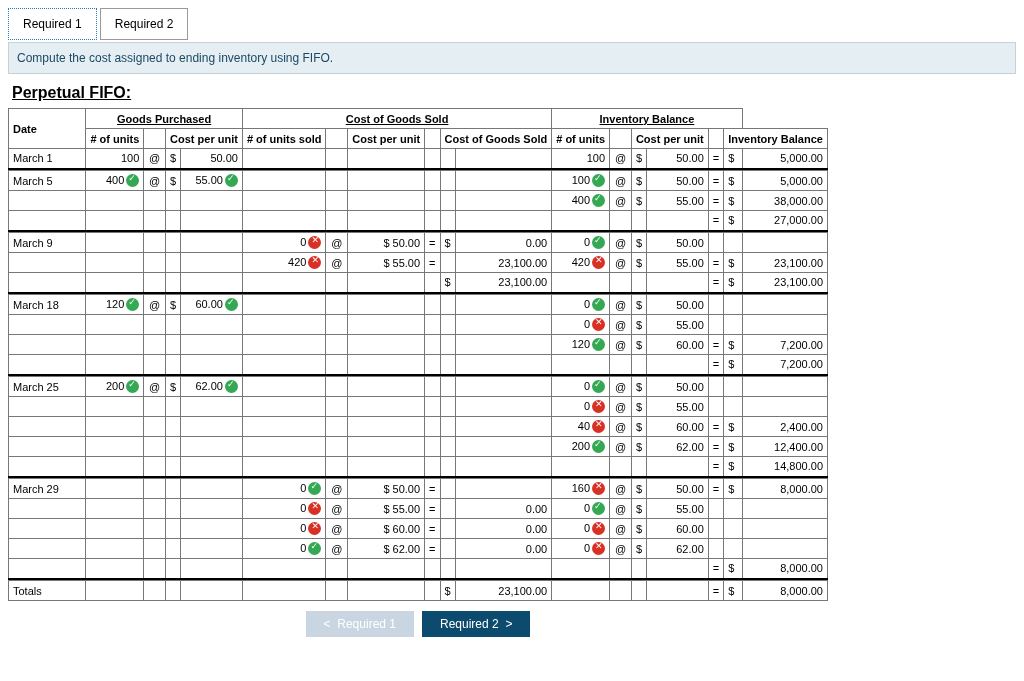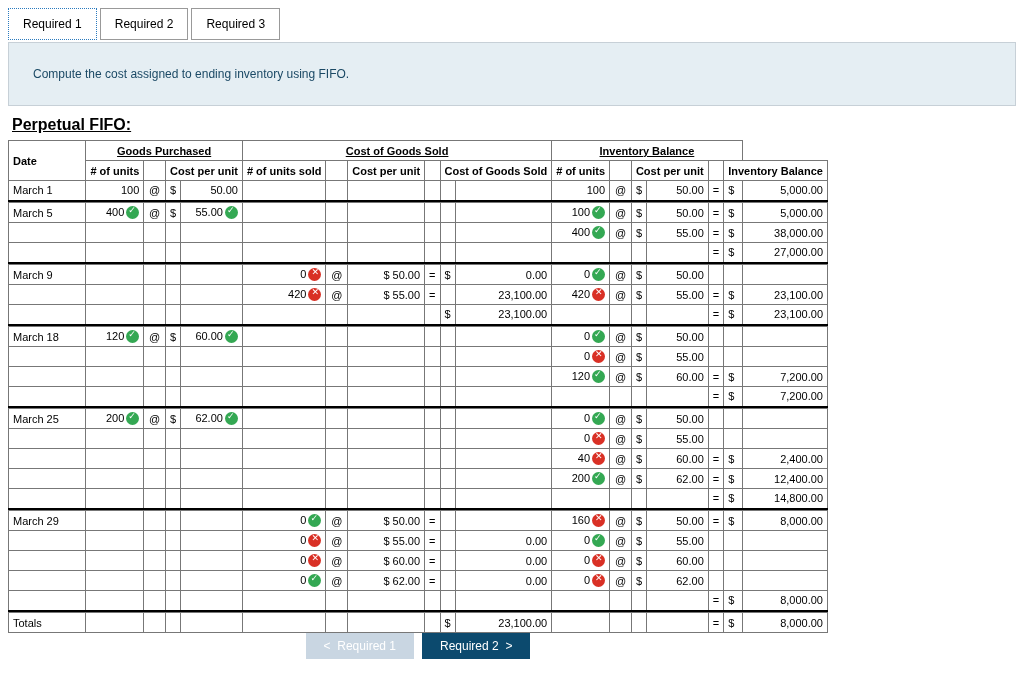--- a/index.html
+++ b/index.html
@@ -1,49 +1,48 @@
 <!DOCTYPE html>
 <html><head>
 <meta charset="utf-8">
 <style>
 *{box-sizing:border-box;margin:0;padding:0}
 body{font-family:Arial,Helvetica,sans-serif;font-size:11px;color:#000;background:#fff;padding:8px}
 .tabs{display:flex;gap:3px;margin-bottom:2px}
 .tab{border:1px solid #999;background:#fff;padding:8px 14px;font-size:12px;cursor:pointer}
 .tab.active{border:1px dotted #2a7abf}
-.instr{background:#e5eef3;border:1px solid #c7d0d7;padding:24px;font-size:12px;color:#1b4965;margin-bottom:4px}
+.instr{background:#e5eef3;border:1px solid #c7d0d7;padding:8px;font-size:12px;color:#1b4965;margin-bottom:4px}
 .section-title{font-weight:bold;text-decoration:underline;padding:6px 4px;font-size:16px}
 table.grid{border-collapse:collapse;width:820px}
 table.grid td,table.grid th{border:1px solid #777;padding:2px 4px;height:20px;font-size:11px;white-space:nowrap;background:#fff}
 th.group{background:#e5e5e5;font-weight:bold;text-align:center;text-decoration:underline;padding:4px}
 th.col{background:#e5e5e5;font-weight:bold;text-align:left;padding:4px;font-size:11px}
 td.date{background:#e5e5e5;font-weight:normal;width:80px}
 td.num{text-align:right;padding-right:4px}
 td.at{text-align:center;width:22px;background:#f2f2f2}
 td.dollar{width:14px;text-align:left}
 td.eq{width:14px;text-align:center;background:#f2f2f2}
 td.hl{background:#ffffcc}
 tr.sep td{border-top:2px solid #000}
 .badge{display:inline-block;width:13px;height:13px;border-radius:50%;vertical-align:middle;margin-left:2px;position:relative}
 .ok{background:#34a853}
 .bad{background:#d93025}
 .ok::after{content:"✓";color:#fff;font-size:9px;position:absolute;top:-1px;left:2px}
 .bad::after{content:"✕";color:#fff;font-size:9px;position:absolute;top:-1px;left:3px}
-.navbtns{display:flex;justify-content:center;gap:8px;margin-top:0;width:820px}
+.navbtns{display:flex;justify-content:center;gap:8px;margin-top:10px;width:820px}
 .navbtn{padding:6px 18px;font-size:12px;border:none;cursor:pointer;color:#fff}
 .navbtn.disabled{background:#c9d6e2;color:#fff}
 .navbtn.active{background:#0c4a6e}
 </style>
 </head>
 <body>
 
 <div class="tabs">
   <div class="tab active">Required 1</div>
   <div class="tab">Required 2</div>
-  <div class="tab">Required 3</div>
 </div>
 
 <div class="instr">Compute the cost assigned to ending inventory using FIFO.</div>
 
 <div class="section-title">Perpetual FIFO:</div>
 
 <table class="grid">
 <thead>
 <tr>
   <th class="col" rowspan="2">Date</th>

